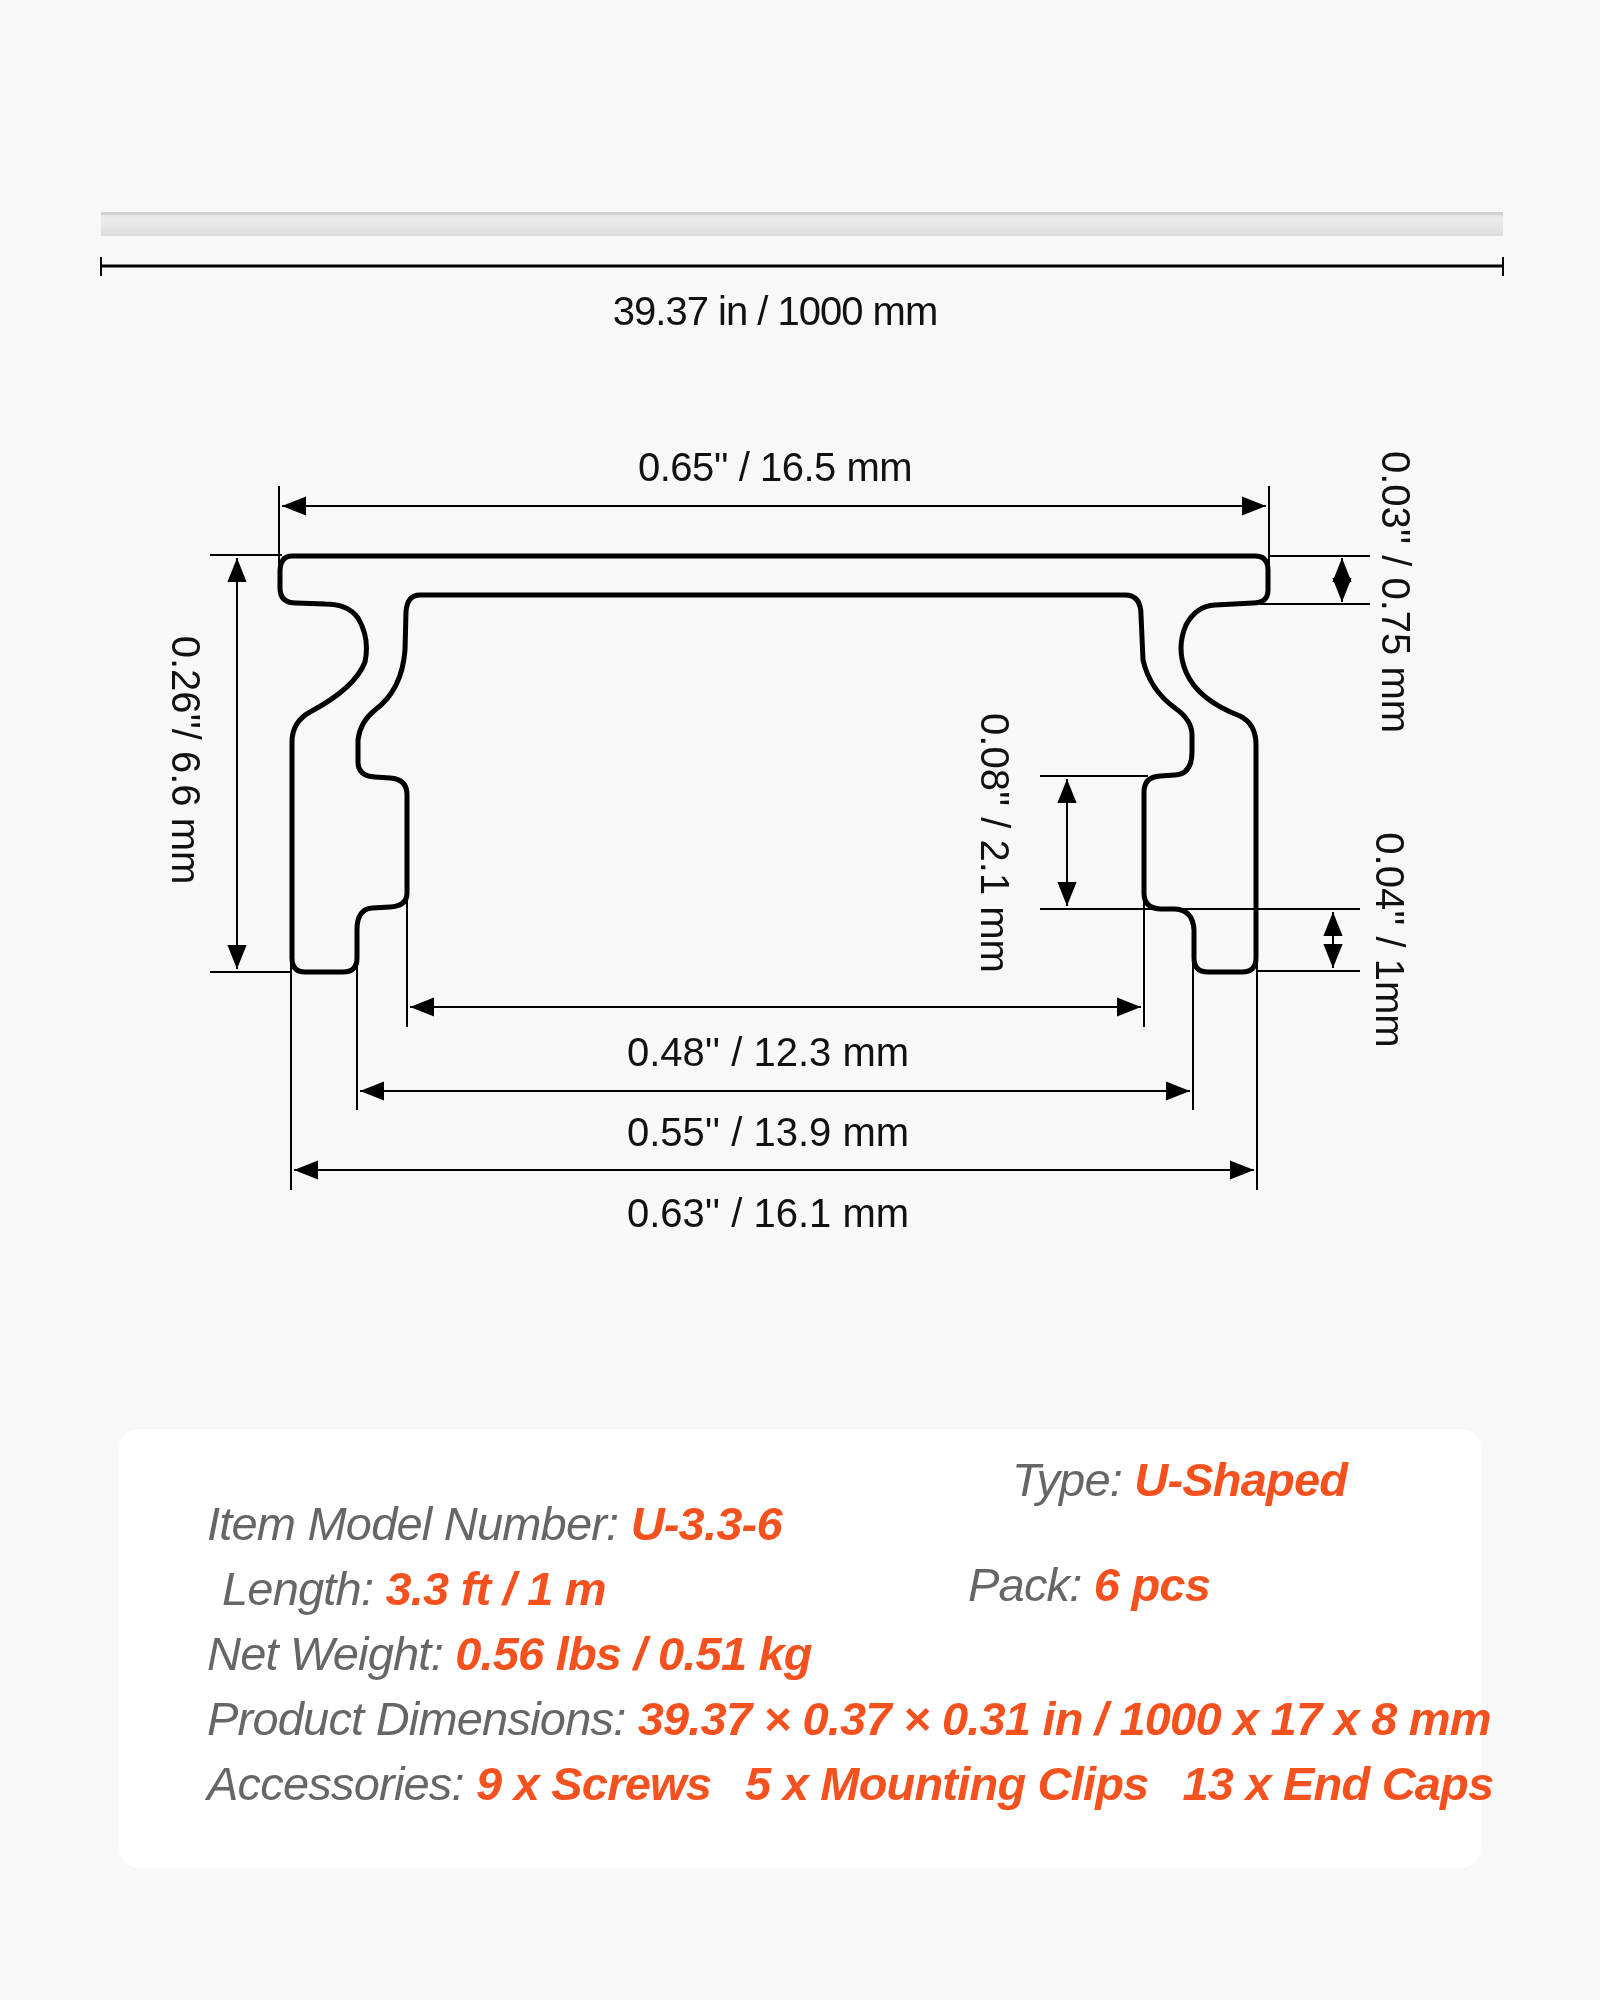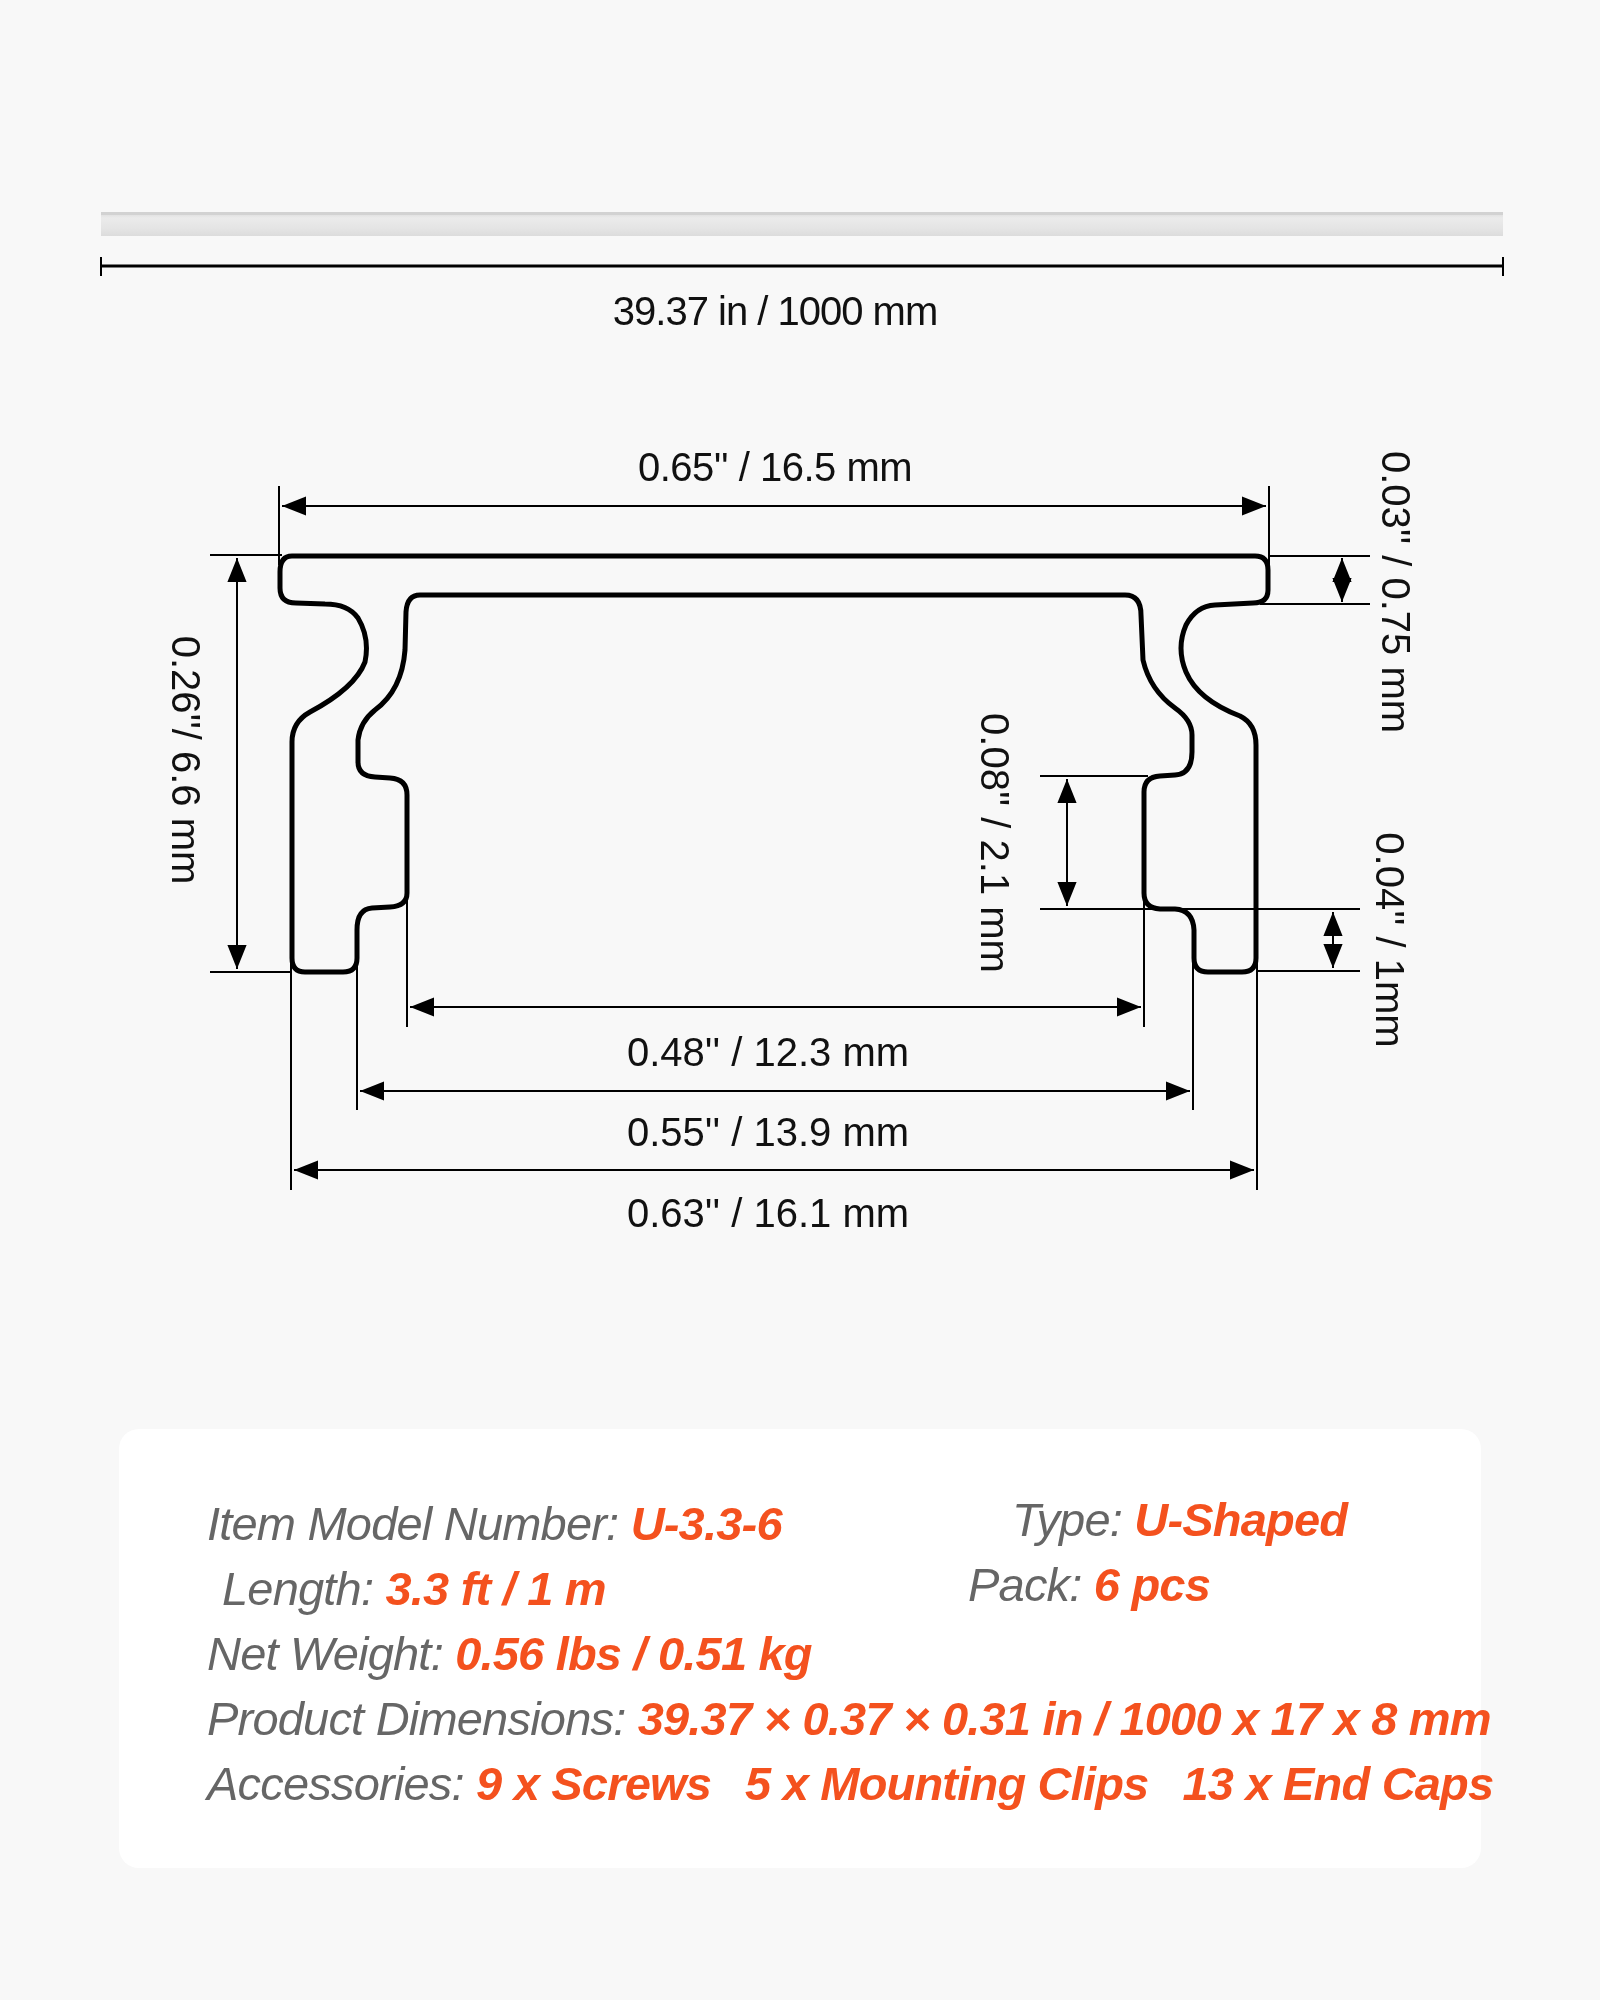--- a/index.html
+++ b/index.html
@@ -168,19 +168,19 @@
 </div>
 
 <div class="spec-line" style="left:207px; top:1695px;">
   <span class="spec-label">Product Dimensions: </span><span class="spec-value">39.37 × 0.37 × 0.31 in / 1000 x 17 x 8 mm</span>
 </div>
 
 <div class="spec-line" style="left:207px; top:1760px;">
   <span class="spec-label">Accessories: </span><span class="spec-value">9 x Screws</span><span class="acc-gap"></span><span class="spec-value">5 x Mounting Clips</span><span class="acc-gap"></span><span class="spec-value">13 x End Caps</span>
 </div>
 
-<div class="spec-line" style="left:1012px; top:1496px;text-align:center;">
+<div class="spec-line" style="left:1012px; top:1456px;text-align:center;">
   <span class="spec-label">Type: </span><span class="spec-value">U-Shaped</span>
 </div>
 
 <div class="spec-line" style="left:968px; top:1561px;">
   <span class="spec-label">Pack: </span><span class="spec-value">6 pcs</span>
 </div>
 
 </body></html>

